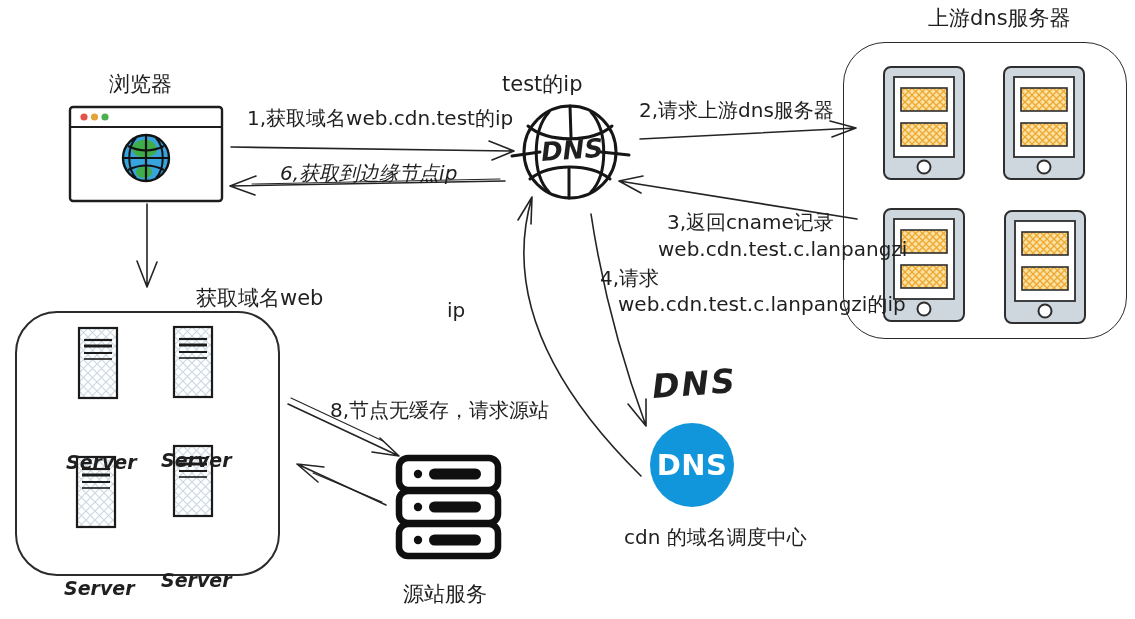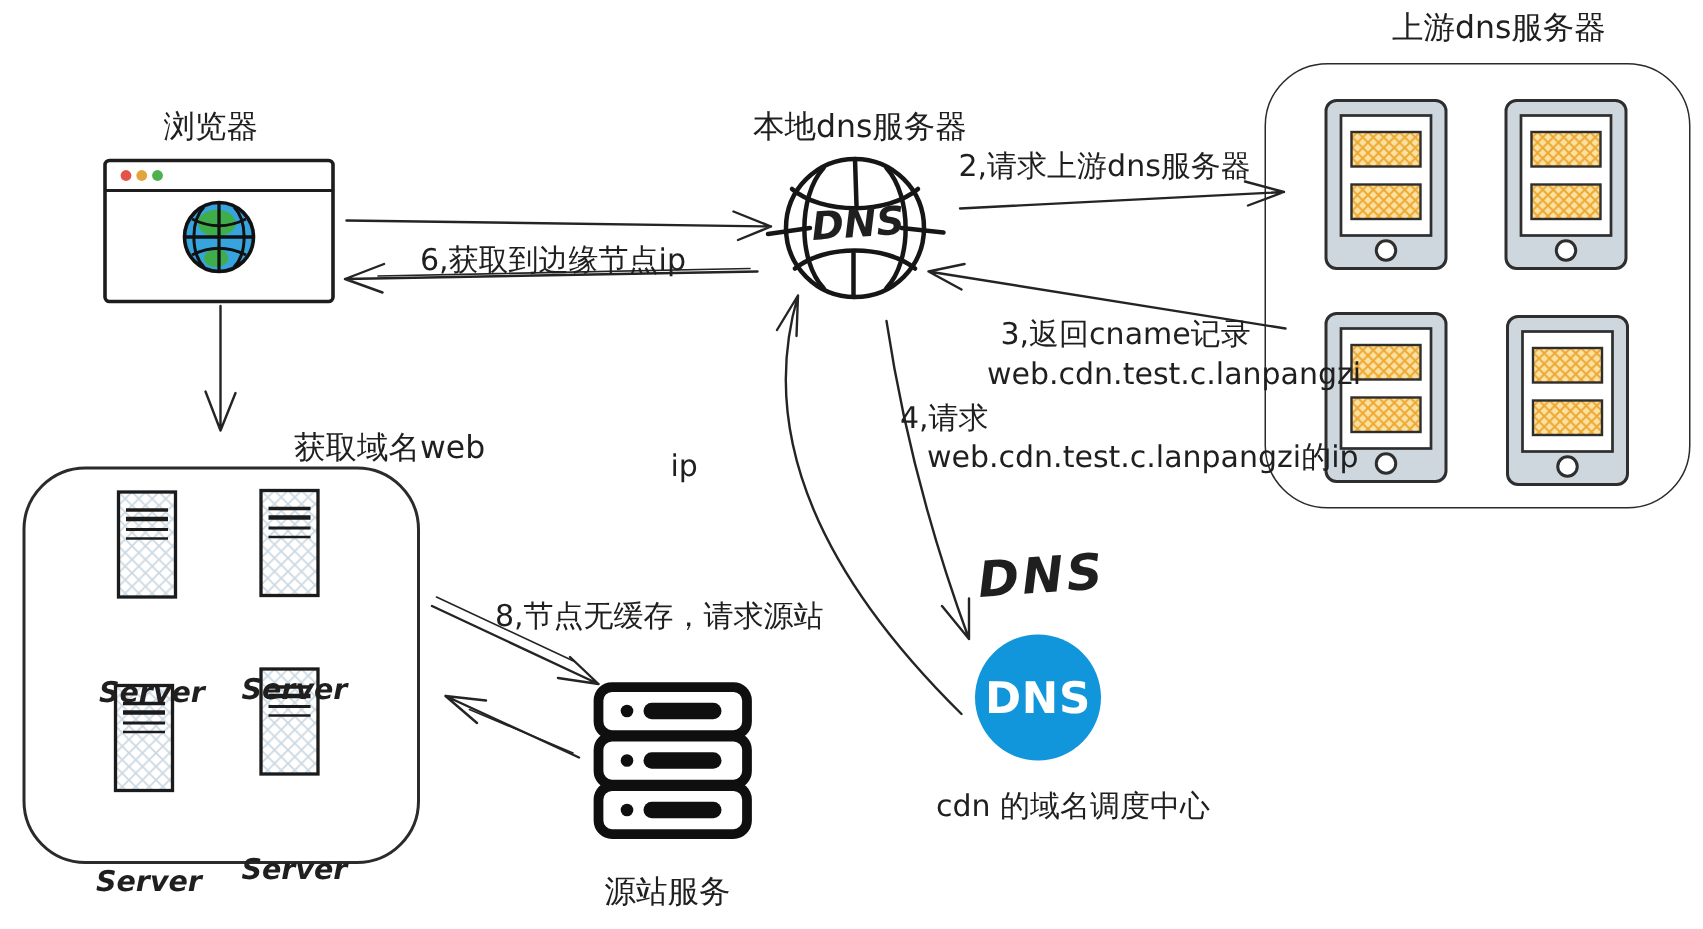--- a/index.html
+++ b/index.html
@@ -161,35 +161,36 @@
       </g>
     </g>
   </svg>
 
   <div class="sched-circle">
     <span>DNS</span>
   </div>
   <div class="sched-hand">DNS</div>
 
   <div class="lbl title" style="left:109px;top:71px;">浏览器</div>
-  <div class="lbl title" style="left:502px;top:71px;">本地dns服务器</div>
+  <div class="lbl title" style="left:502px;top:71px;">test的ip</div>
   <div class="lbl title" style="left:928px;top:5px;">上游dns服务器</div>
   <div class="lbl title" style="left:196px;top:285px;">获取域名web</div>
   <div class="lbl title" style="left:403px;top:581px;">源站服务</div>
   <div class="lbl" style="left:624px;top:525px;">cdn 的域名调度中心</div>
 
   <div class="globe-dns">DNS</div>
 
+  <div class="lbl" style="left:247px;top:106px;">1,获取域名web.cdn.test的ip</div>
   <div class="lbl" style="left:639px;top:98px;">2,请求上游dns服务器</div>
   <div class="lbl" style="left:667px;top:210px;">3,返回cname记录</div>
   <div class="lbl" style="left:658px;top:237px;">web.cdn.test.c.lanpangzi</div>
   <div class="lbl" style="left:600px;top:266px;">4,请求</div>
   <div class="lbl" style="left:597px;top:292px;margin-left:21px;">web.cdn.test.c.lanpangzi的ip</div>
   <div class="lbl" style="left:447px;top:298px;">ip</div>
-  <div class="lbl" style="left:280px;top:161px;">6,获取到边缘节点ip</div>
+  <div class="lbl" style="left:280px;top:161px;font-style:italic;">6,获取到边缘节点ip</div>
   <div class="lbl" style="left:330px;top:398px;">8,节点无缓存，请求源站</div>
 
   <div class="server-lbl" style="left:66px;top:406px;">Server</div>
   <div class="server-lbl" style="left:161px;top:404px;">Server</div>
   <div class="server-lbl" style="left:64px;top:532px;">Server</div>
   <div class="server-lbl" style="left:161px;top:524px;">Server</div>
 
 </div>
 
 </body></html>

